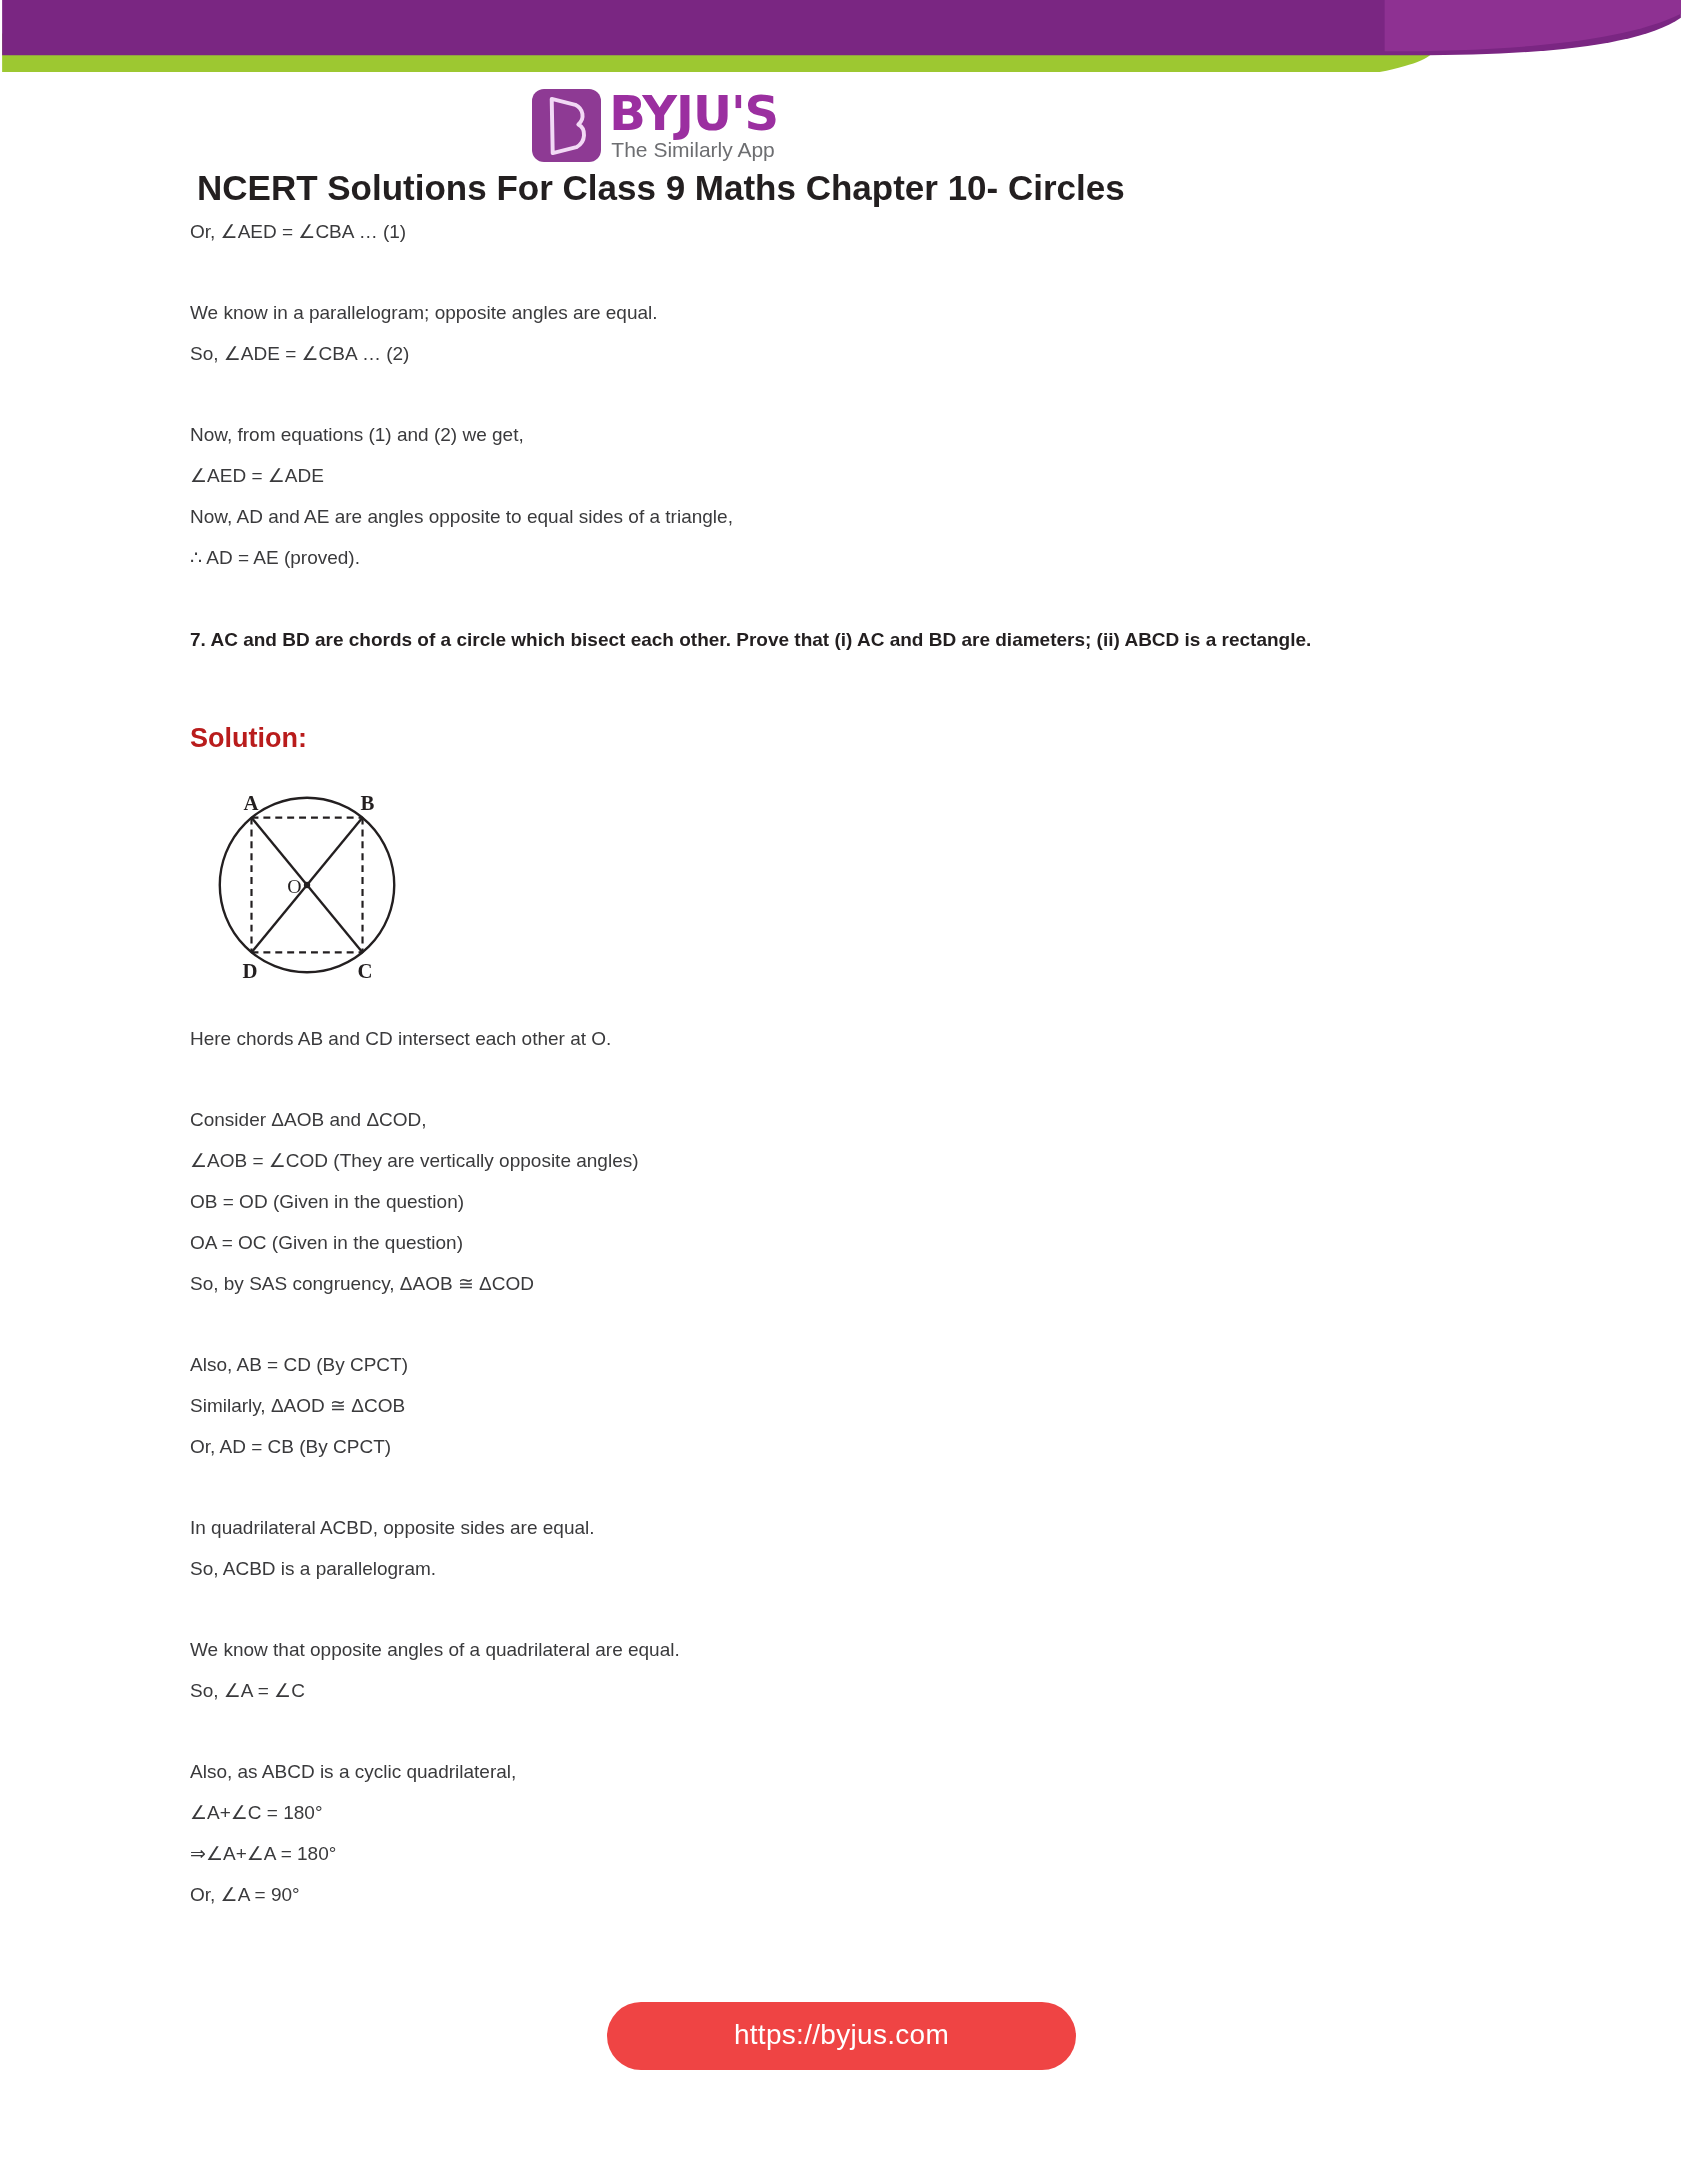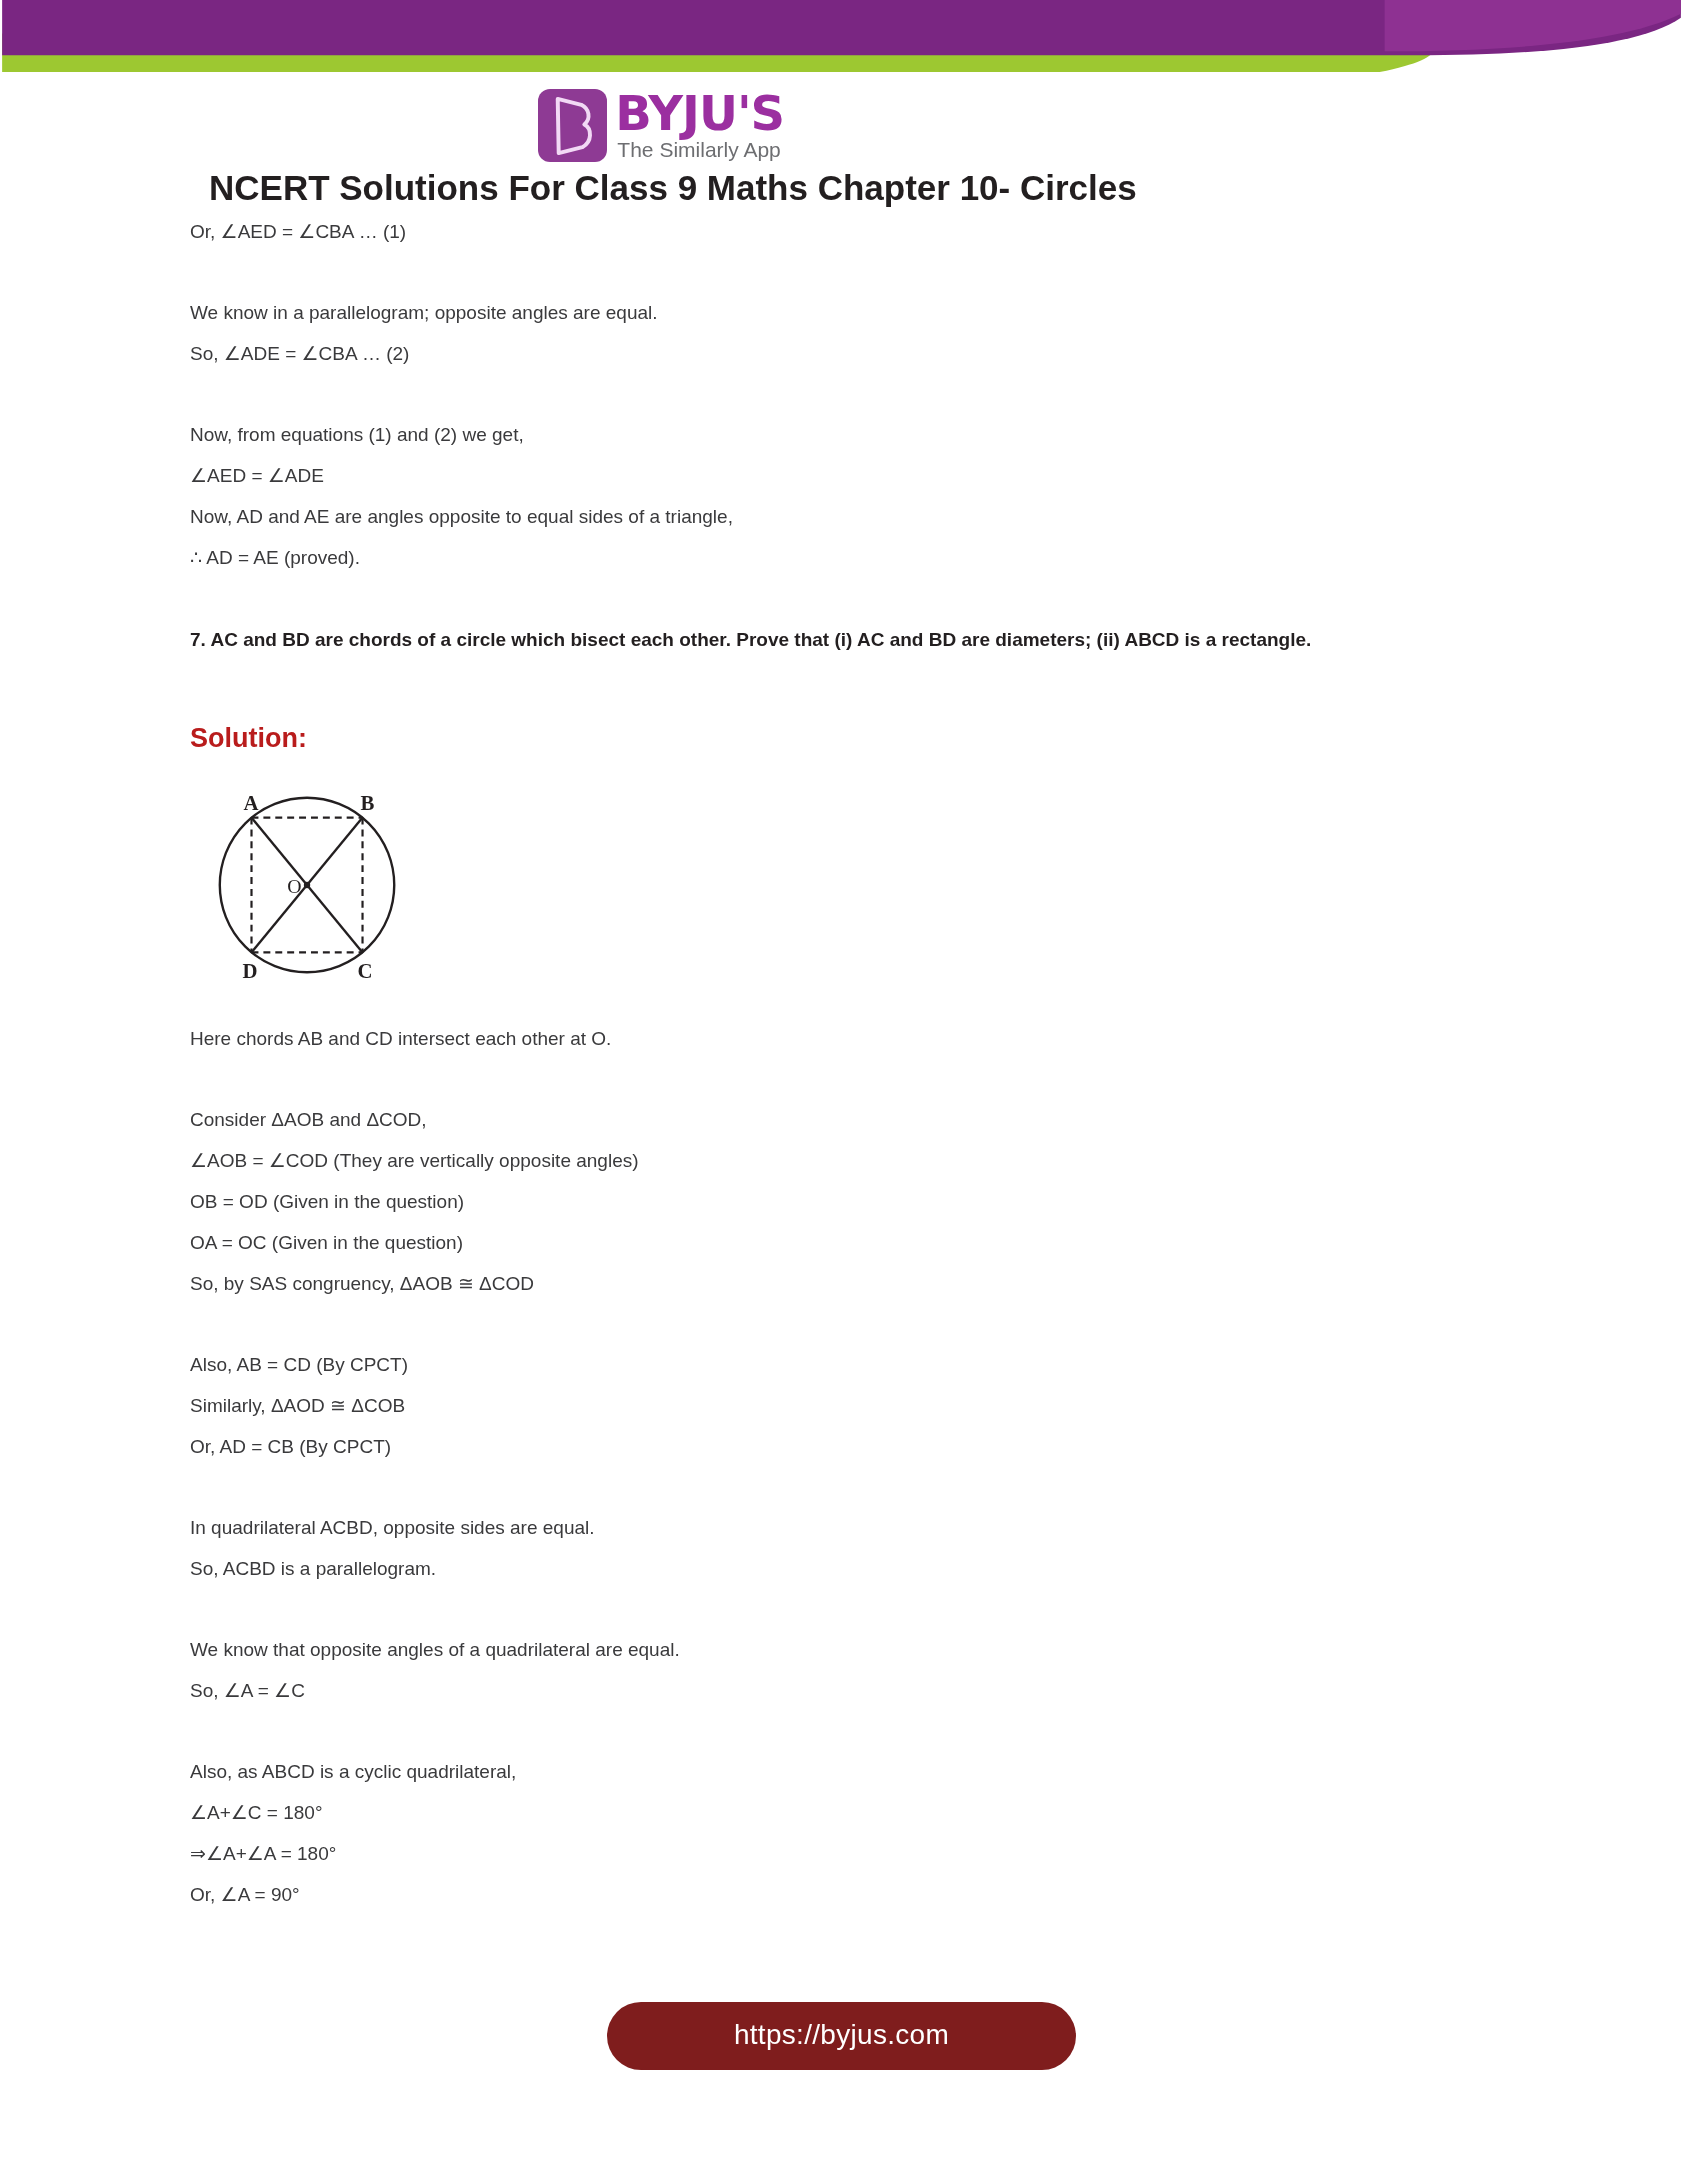--- a/index.html
+++ b/index.html
@@ -71,21 +71,21 @@
     font-size: 21px;
     color: #6d6e71;
     white-space: nowrap;
     font-family: "Liberation Sans", sans-serif;
   }
   .page-title {
     font-size: 35px;
     font-weight: bold;
     color: #231f20;
     white-space: nowrap;
-    margin-left: 16px;
+    margin-left: 4px;
     font-family: "Liberation Sans", sans-serif;
   }
 
   
   .content {
     position: absolute;
     top: 211px;
     left: 190px;
     width: 1317px;
   }
@@ -119,21 +119,21 @@
   
   .footer {
     position: absolute;
     left: 0;
     top: 2002px;
     width: 1683px;
     display: flex;
     justify-content: center;
   }
   .url-pill {
-    background: #7f1d1d;
+    background: #ef4444;
     color: #ffffff;
     font-size: 28px;
     border-radius: 40px;
     padding: 17px 0 19px 0;
     width: 469px;
     text-align: center;
     letter-spacing: 0.3px;
     font-family: "Liberation Sans", sans-serif;
   }
 </style>

